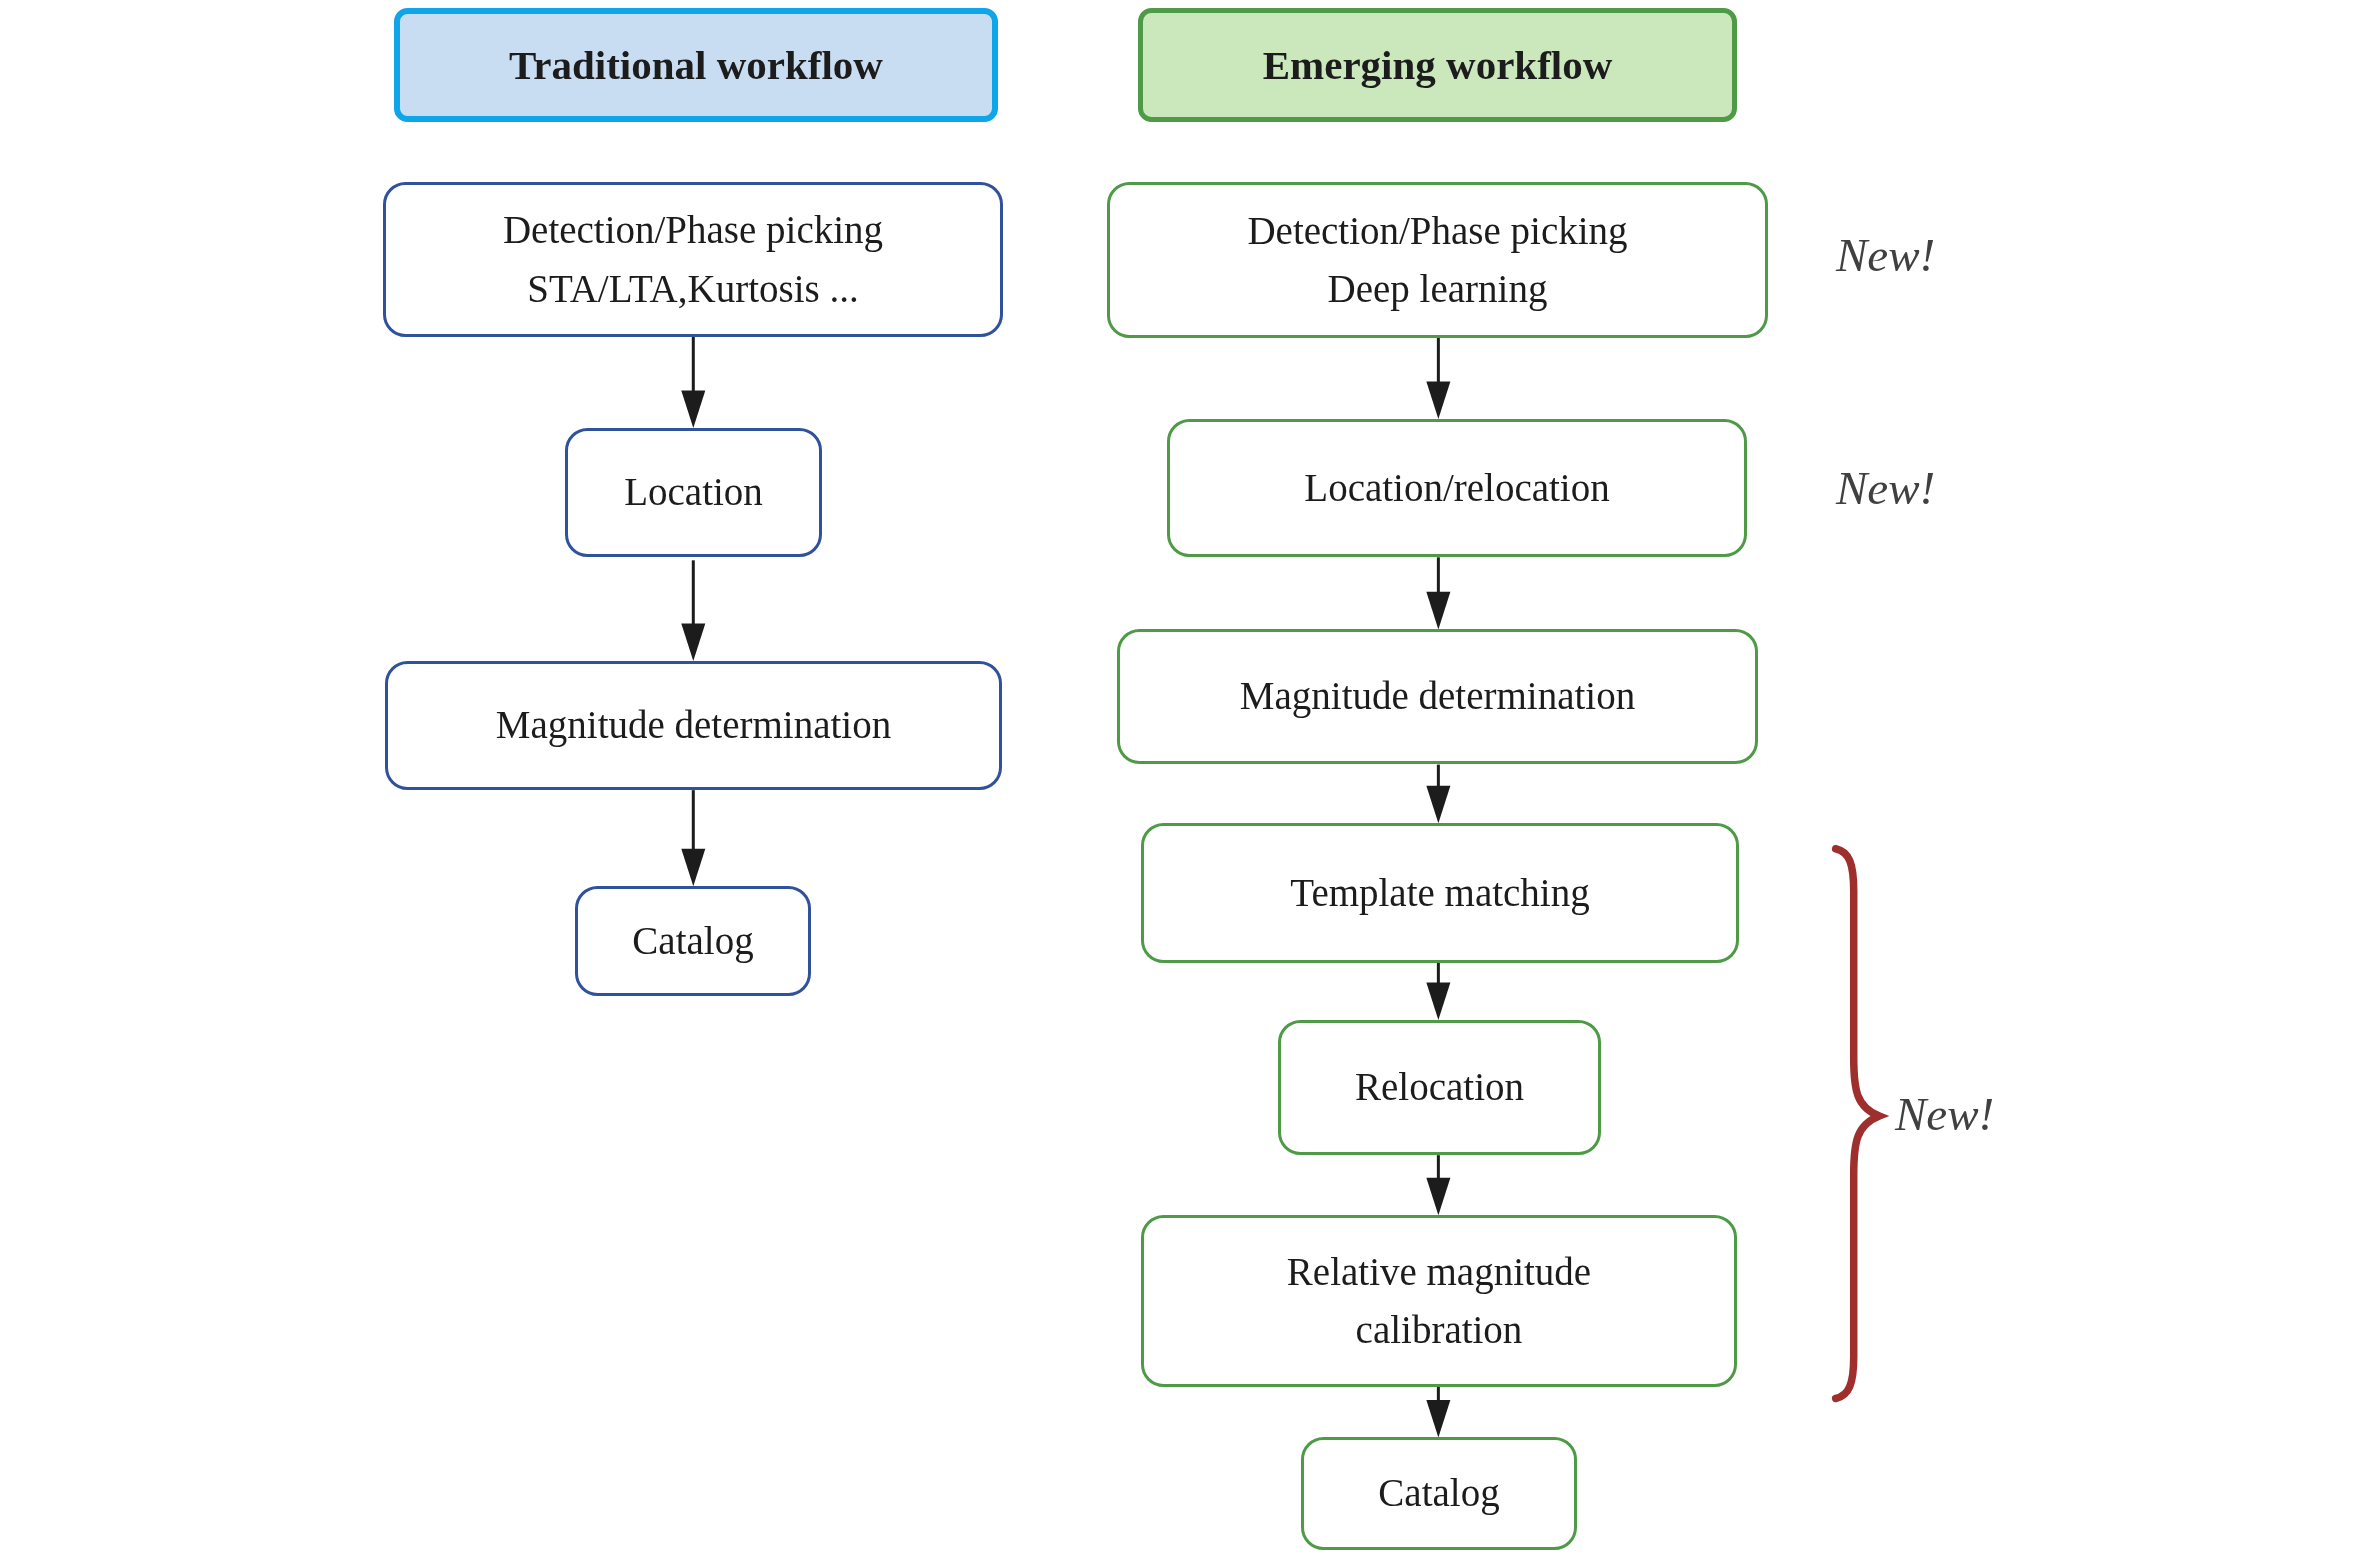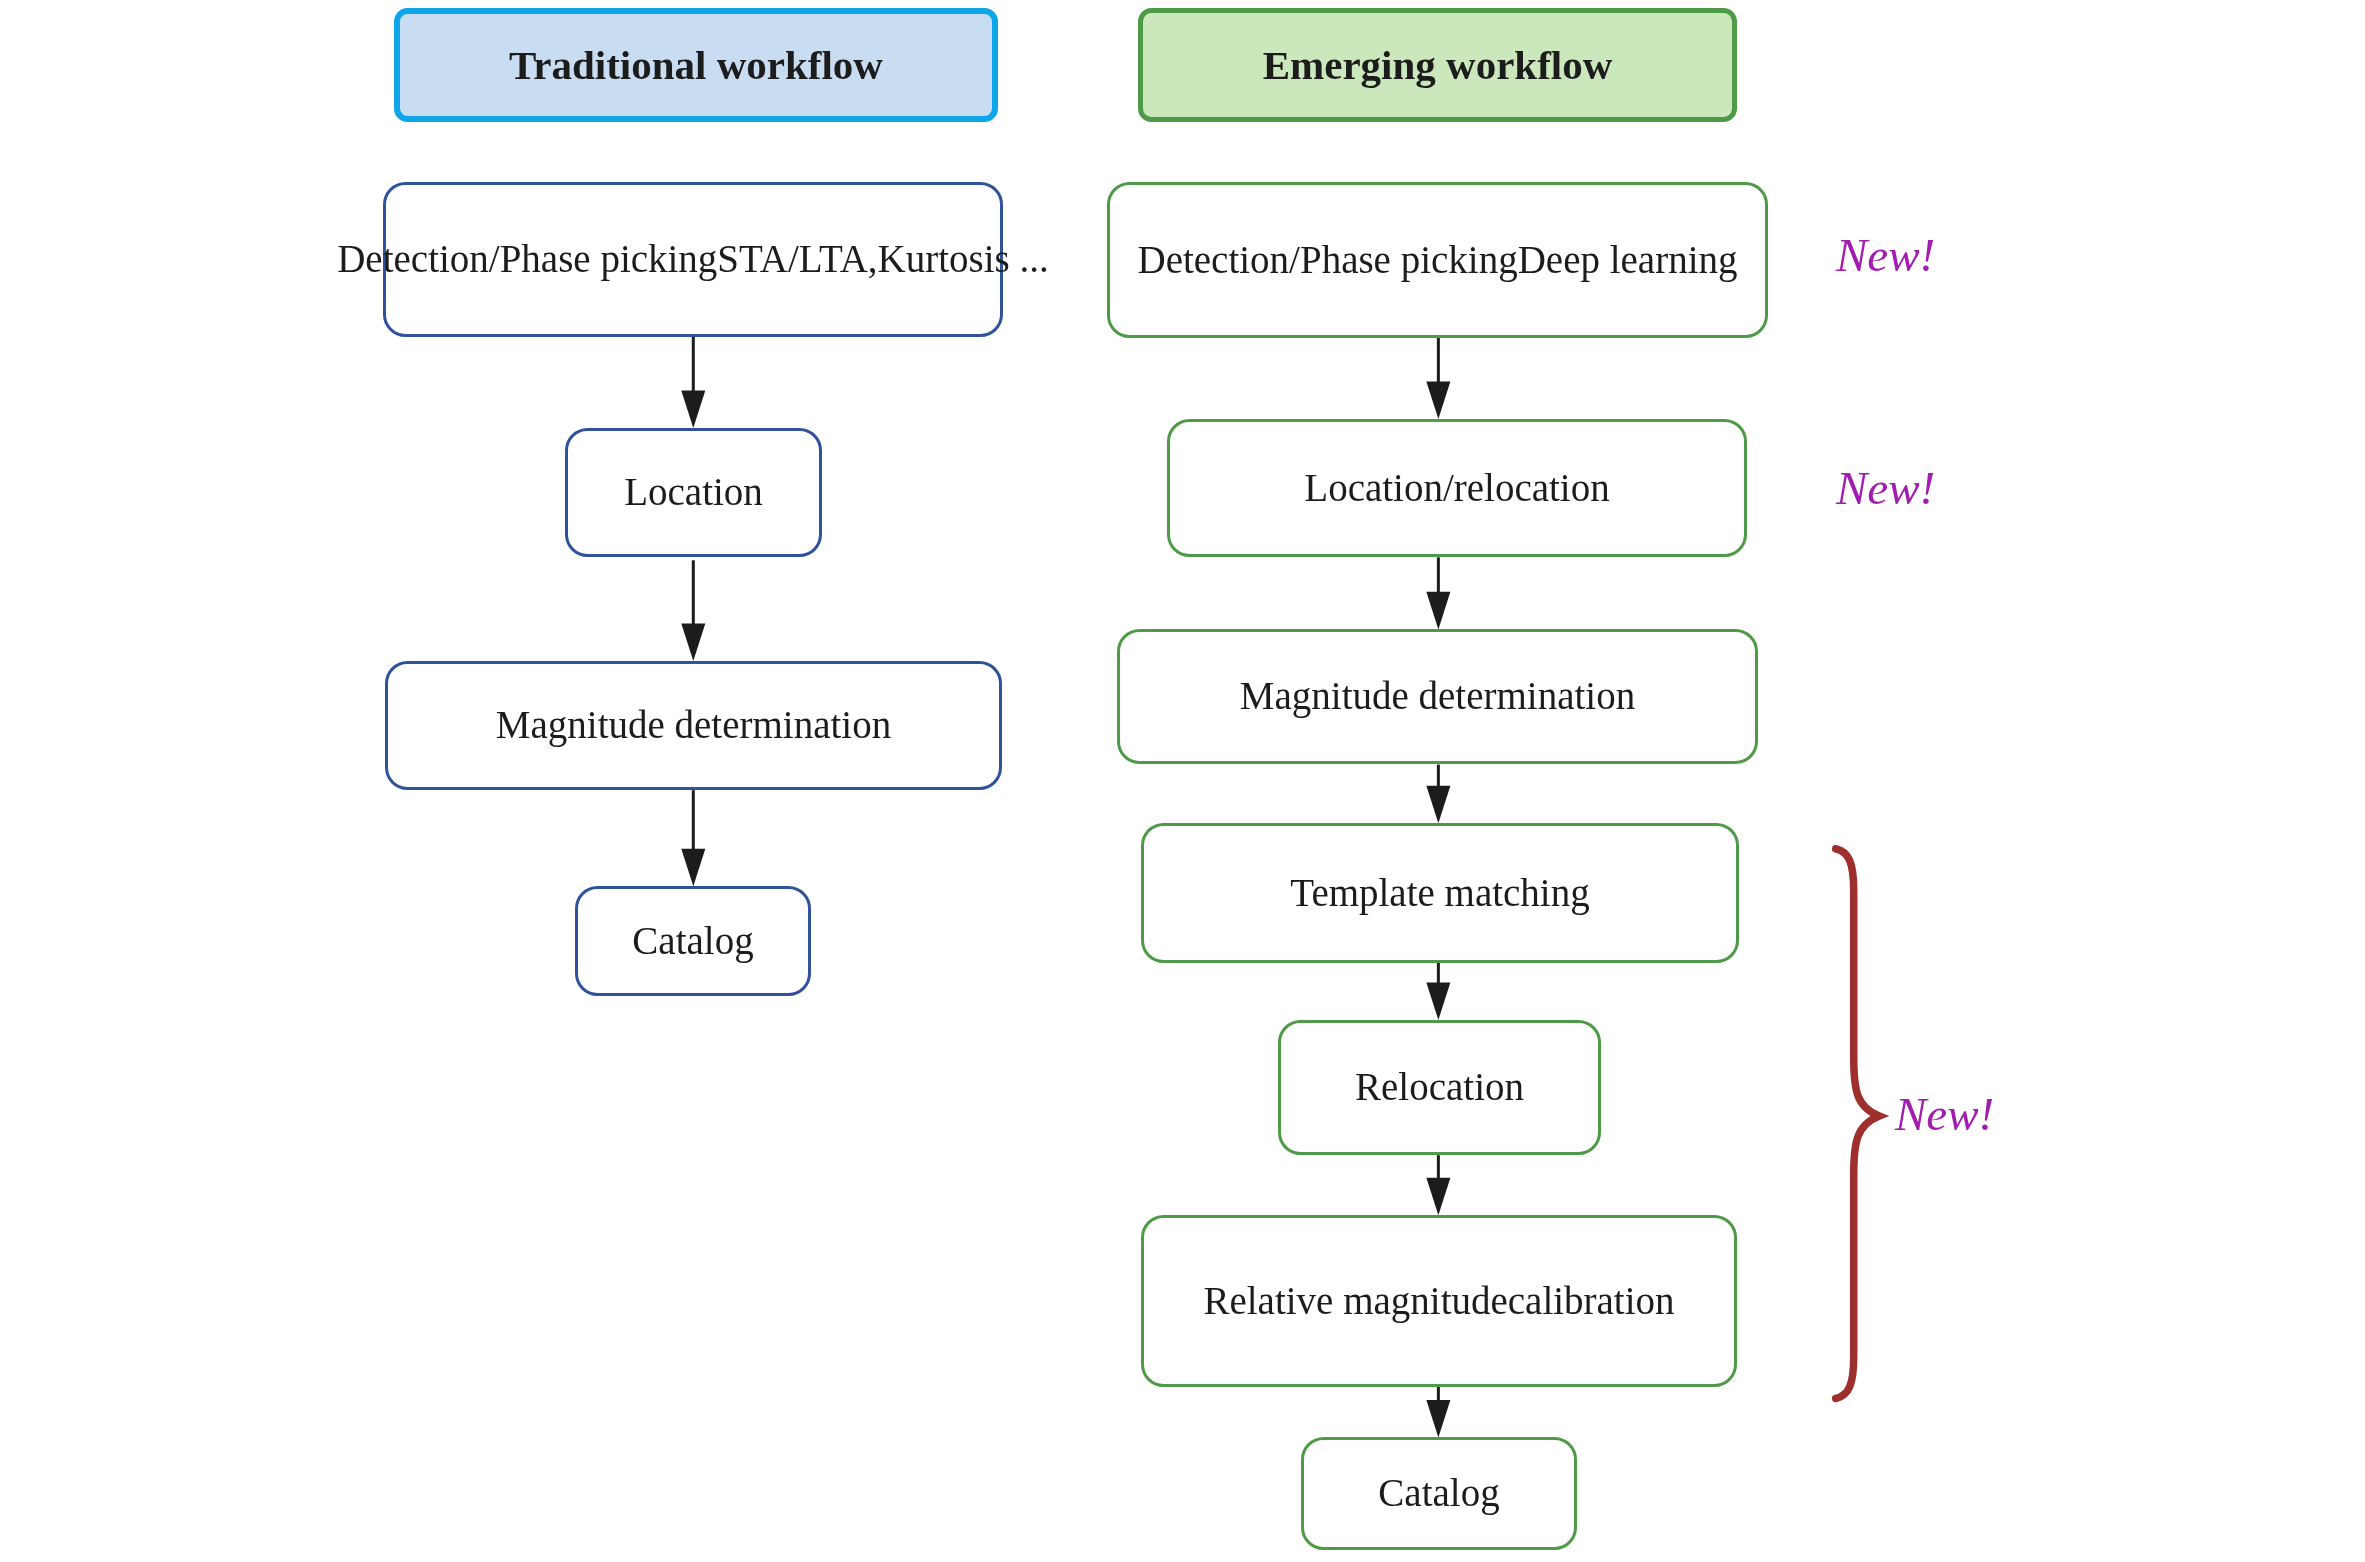--- a/index.html
+++ b/index.html
@@ -39,36 +39,36 @@
     background: #c9ddf2;
     border: 6px solid #0ea5e9;
   }
   .header-green {
     background: #cbe8bd;
     border: 5.3px solid #4e9a47;
   }
   .flow-box {
     position: absolute;
     display: flex;
-    flex-direction: row;
+    flex-direction: column;
     align-items: center;
     justify-content: center;
     background: #ffffff;
     font-size: 39px;
     line-height: 1.5;
     border-radius: 22.5px;
     box-sizing: border-box;
     text-align: center;
   }
   .box-blue { border: 3.8px solid #30519b; }
   .box-green { border: 3.8px solid #4e9a47; }
   .box-line { white-space: nowrap; }
   .new-label {
     position: absolute;
-    color: #a21caf;
+    color: #404040;
     font-style: italic;
     font-size: 47px;
     white-space: nowrap;
   }
 </style>
 </head>
 <body>
 
 <div class="canvas">
 

